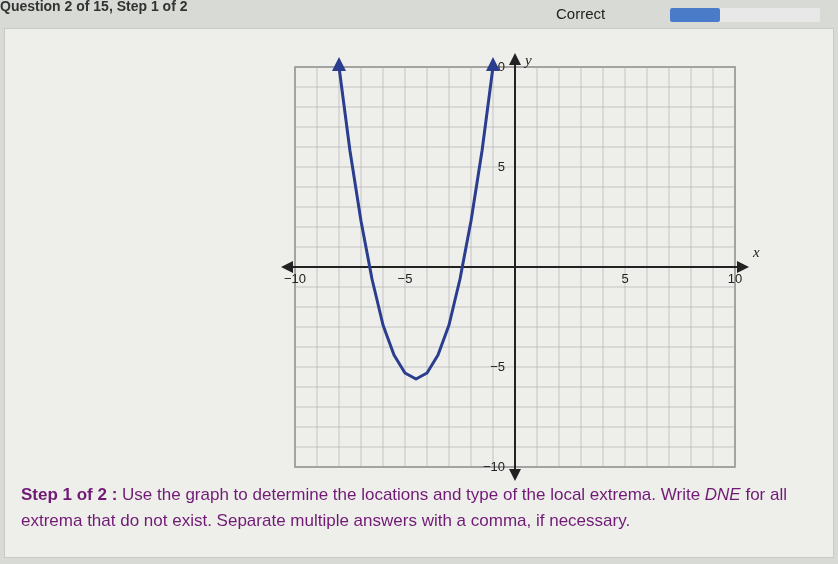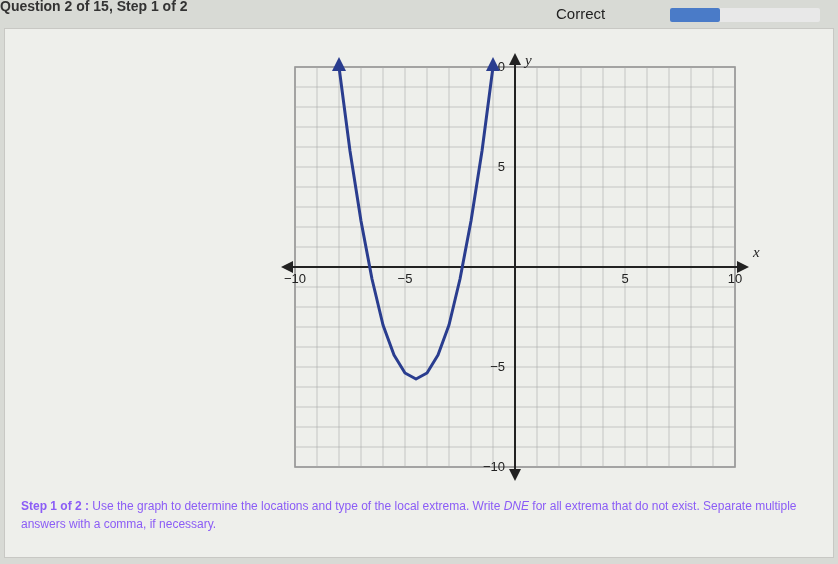--- a/index.html
+++ b/index.html
@@ -61,22 +61,22 @@
       left: 260px;
       top: 18px;
       width: 500px;
       height: 440px;
     }
     .instructions {
       position: absolute;
       left: 16px;
       bottom: 24px;
       right: 8px;
-      font-size: 12px;
-      color: #8b5cf6;
+      font-size: 17px;
+      color: #701a75;
       line-height: 1.5;
     }
     .step-label { font-weight: bold; }
     .dne { font-style: italic; }
   </style>
 </head>
 <body>
 
 <div class="header">
   <span class="question-label">Question 2 of 15, Step 1 of 2</span>

